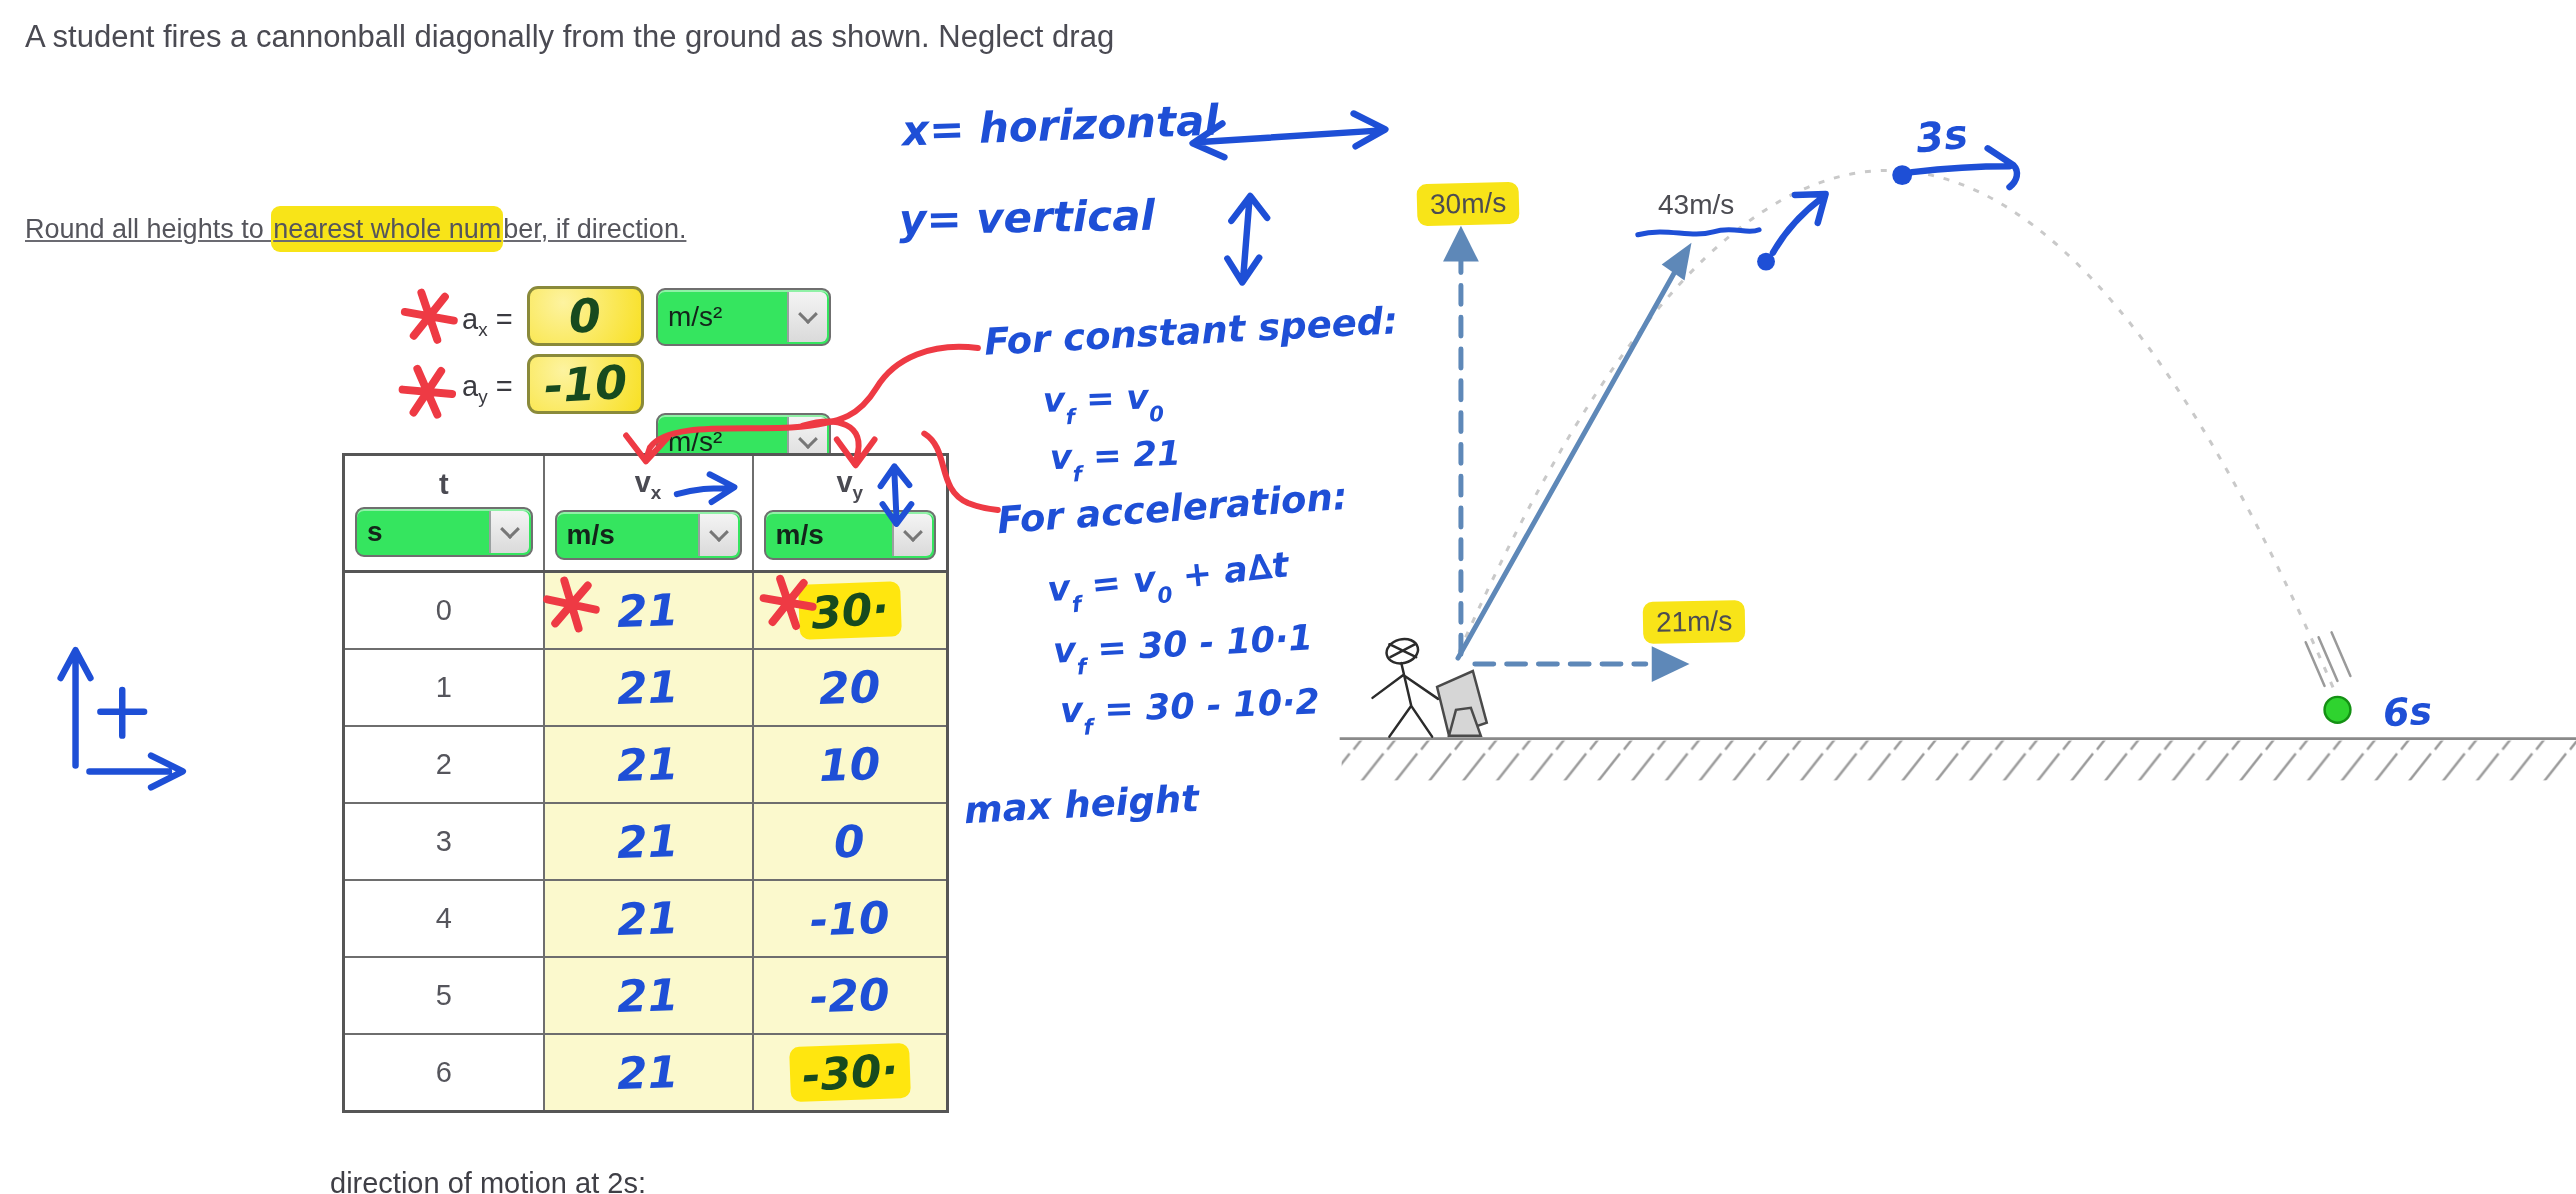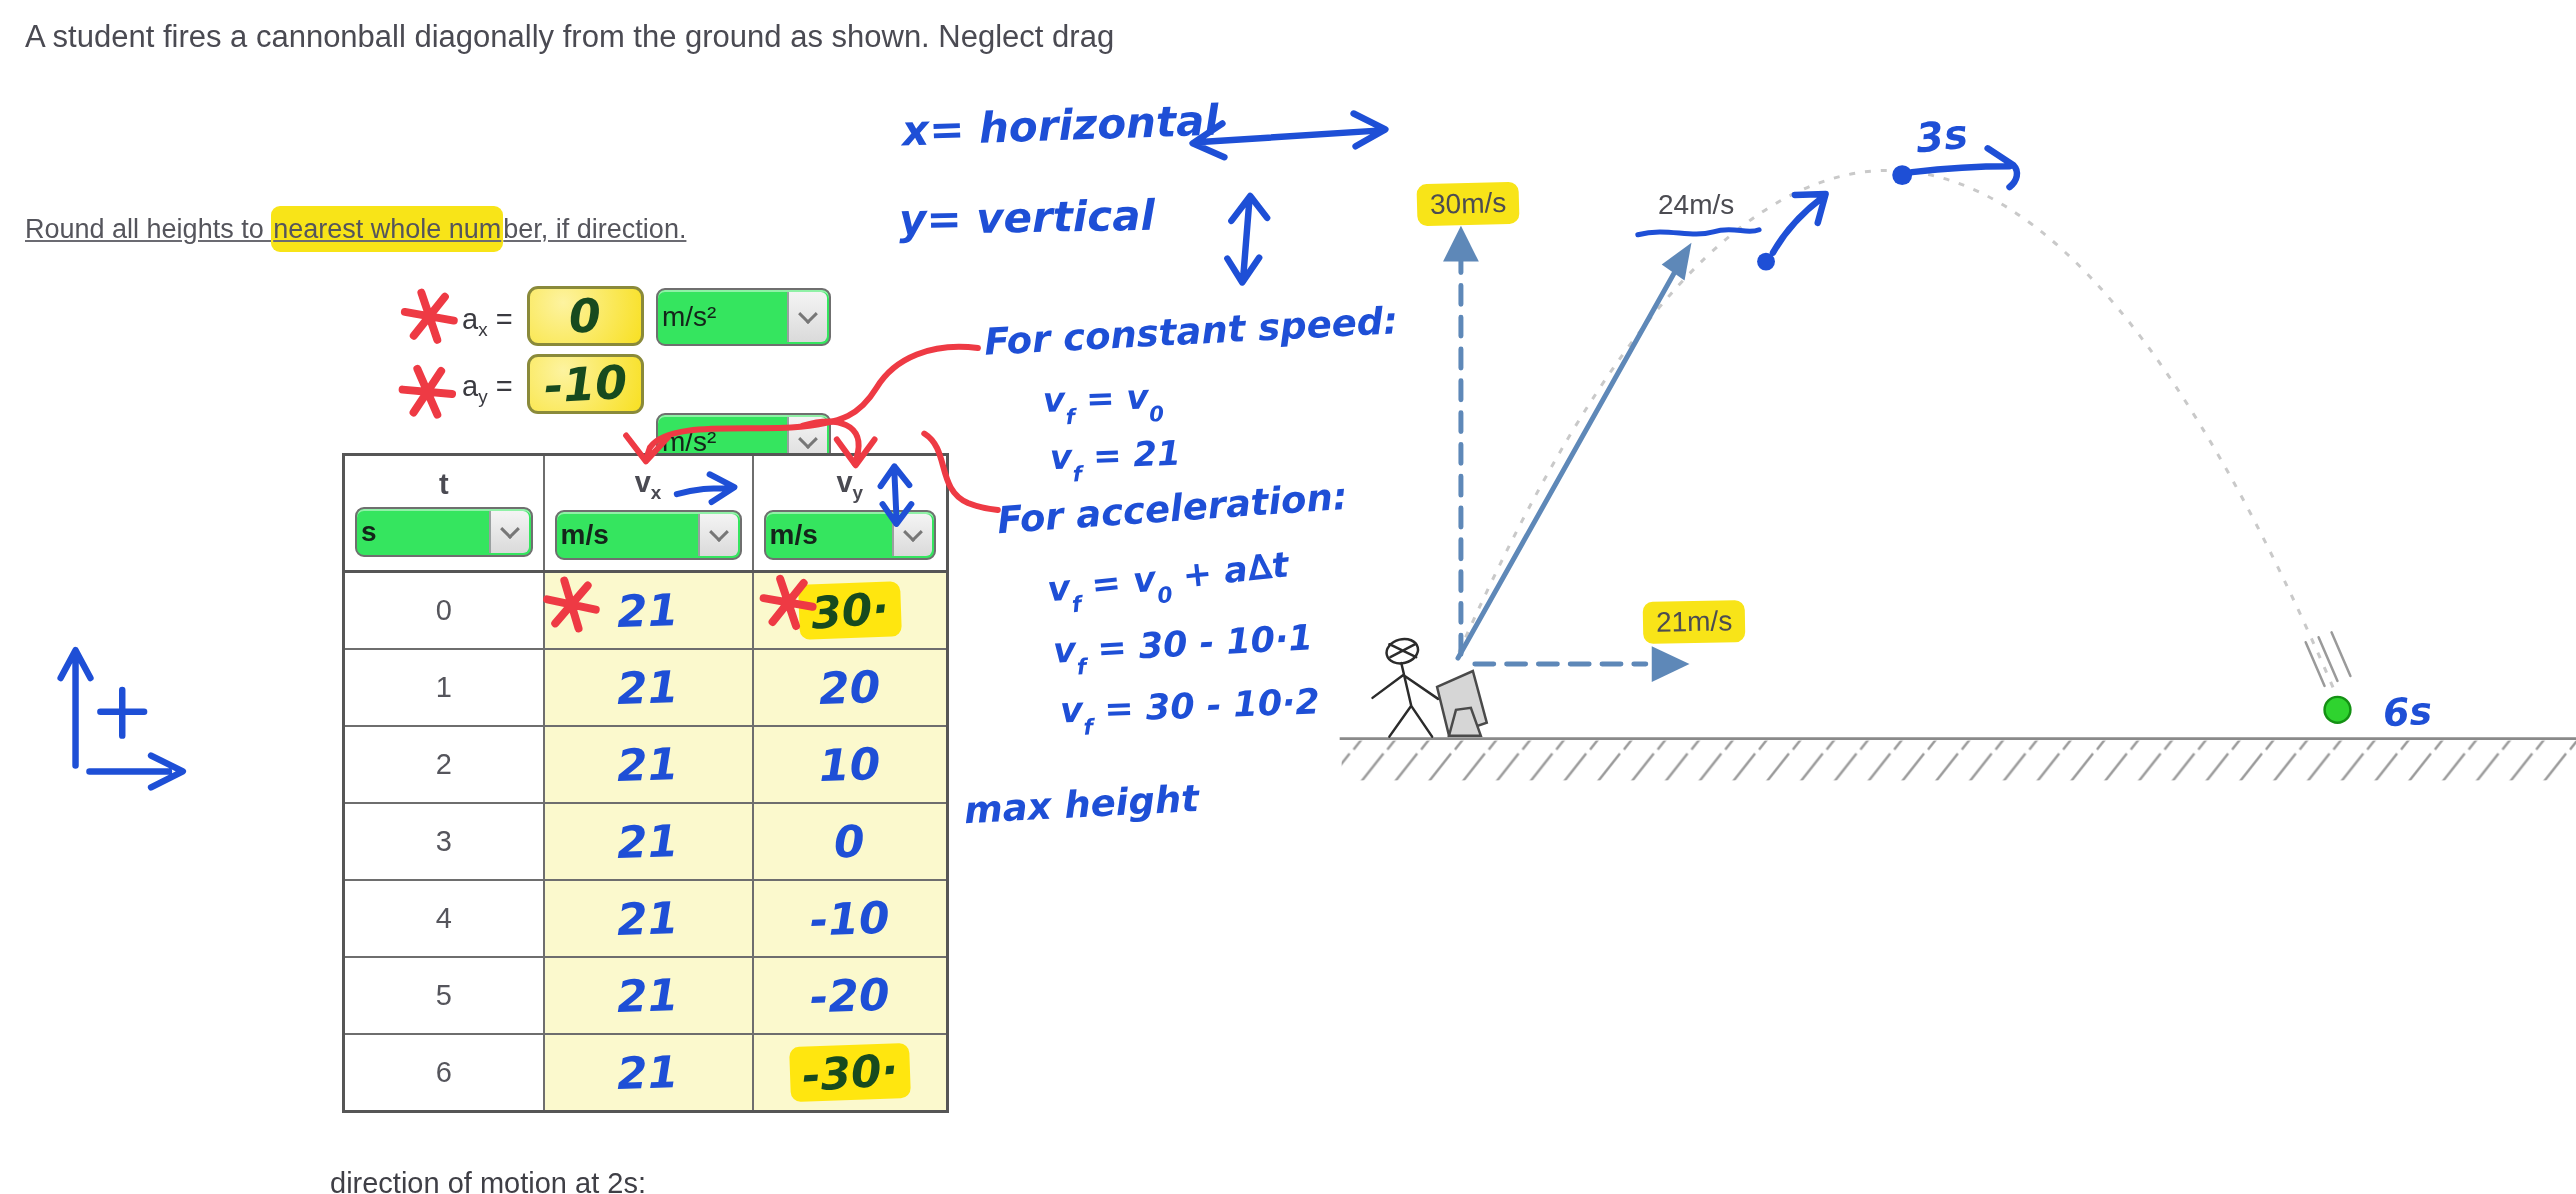--- a/index.html
+++ b/index.html
@@ -11,21 +11,21 @@
   .roundnote{left:25px;top:214px;font-size:27px;color:#55555c;text-decoration:underline;
              text-decoration-color:#6b6b72;}
   .hl-ink{background:#f8e418;border-radius:9px;padding:8px 2px;box-decoration-break:clone;text-align:center;}
   
   .hand{font-family:"DejaVu Sans",sans-serif;font-style:italic;font-weight:bold;color:#1e4fd6;
         white-space:nowrap;}
   .hand sub{font-size:.62em;position:relative;bottom:-.25em;}
   .hand-green{color:#174a1e;}
   
   .gsel{position:relative;background:#35e55f;border:2px solid #6f6f6f;border-radius:9px;
-        height:50px;display:flex;align-items:center;padding-left:4px;box-sizing:border-box;
+        height:50px;display:flex;align-items:center;padding-left:10px;box-sizing:border-box;
         box-shadow:inset 0 2px 0 rgba(255,255,255,.45);}
   .gsel-val{font-size:28px;color:#14241a;}
   .chev{position:absolute;right:2px;top:2px;bottom:2px;width:38px;
         background:linear-gradient(#f4f4f4,#dadada);border-left:2px solid #9aa0a0;
         border-radius:0 6px 6px 0;}
   .chev::after{content:"";position:absolute;left:50%;top:50%;width:11px;height:11px;
         border-right:3px solid #777;border-bottom:3px solid #777;
         transform:translate(-50%,-70%) rotate(45deg);}
   
   .yinput{background:radial-gradient(circle at 30% 25%,#fdf3a0,#f8e022);border:3px solid #8a8a3a;
@@ -167,21 +167,21 @@
   <div class="abs hand z20" style="left:1050px;top:435px;font-size:34px;transform:rotate(-2deg);"><span>v</span><sub>f</sub><span> = 21</span></div>
   <div class="abs hand z20" style="left:997px;top:487px;font-size:37px;transform:rotate(-4deg);">For acceleration:</div>
   <div class="abs hand z20" style="left:1047px;top:557px;font-size:35px;transform:rotate(-6deg);"><span>v</span><sub>f</sub><span> = v</span><sub>0</sub><span> + a∆t</span></div>
   <div class="abs hand z20" style="left:1053px;top:624px;font-size:35px;transform:rotate(-3deg);"><span>v</span><sub>f</sub><span> = 30 - 10·1</span></div>
   <div class="abs hand z20" style="left:1060px;top:686px;font-size:35px;transform:rotate(-2deg);"><span>v</span><sub>f</sub><span> = 30 - 10·2</span></div>
   <div class="abs hand z20" style="left:964px;top:783px;font-size:37px;transform:rotate(-3deg);">max height</div>
   <div class="abs hand z20" style="left:1916px;top:113px;font-size:40px;transform:rotate(-6deg);">3s</div>
   <div class="abs hand z20" style="left:2383px;top:690px;font-size:38px;transform:rotate(-3deg);">6s</div>
 
   <div class="abs vlabel ylabel z20" style="left:1417px;top:183px;transform:rotate(-1.5deg);">30m/s</div>
-  <div class="abs vlabel z20" style="left:1658px;top:189px;">24m/s</div>
+  <div class="abs vlabel z20" style="left:1658px;top:189px;">43m/s</div>
   <div class="abs vlabel ylabel z20" style="left:1643px;top:601px;transform:rotate(-1deg);">21m/s</div>
 
   <svg class="overlay" width="2576" height="1195" viewBox="0 0 2592 1202">
     <defs>
       <pattern id="hatch" width="34" height="42" patternUnits="userSpaceOnUse">
         <line x1="32" y1="2" x2="2" y2="40" stroke="#9a9a9a" stroke-width="2.5"></line>
       </pattern>
       <g id="ast" stroke="#ee3a44" stroke-width="8" stroke-linecap="round">
         <path d="M-25 0 H25 M-12 -22 L12 22 M-12 22 L12 -22" fill="none"></path>
       </g>

